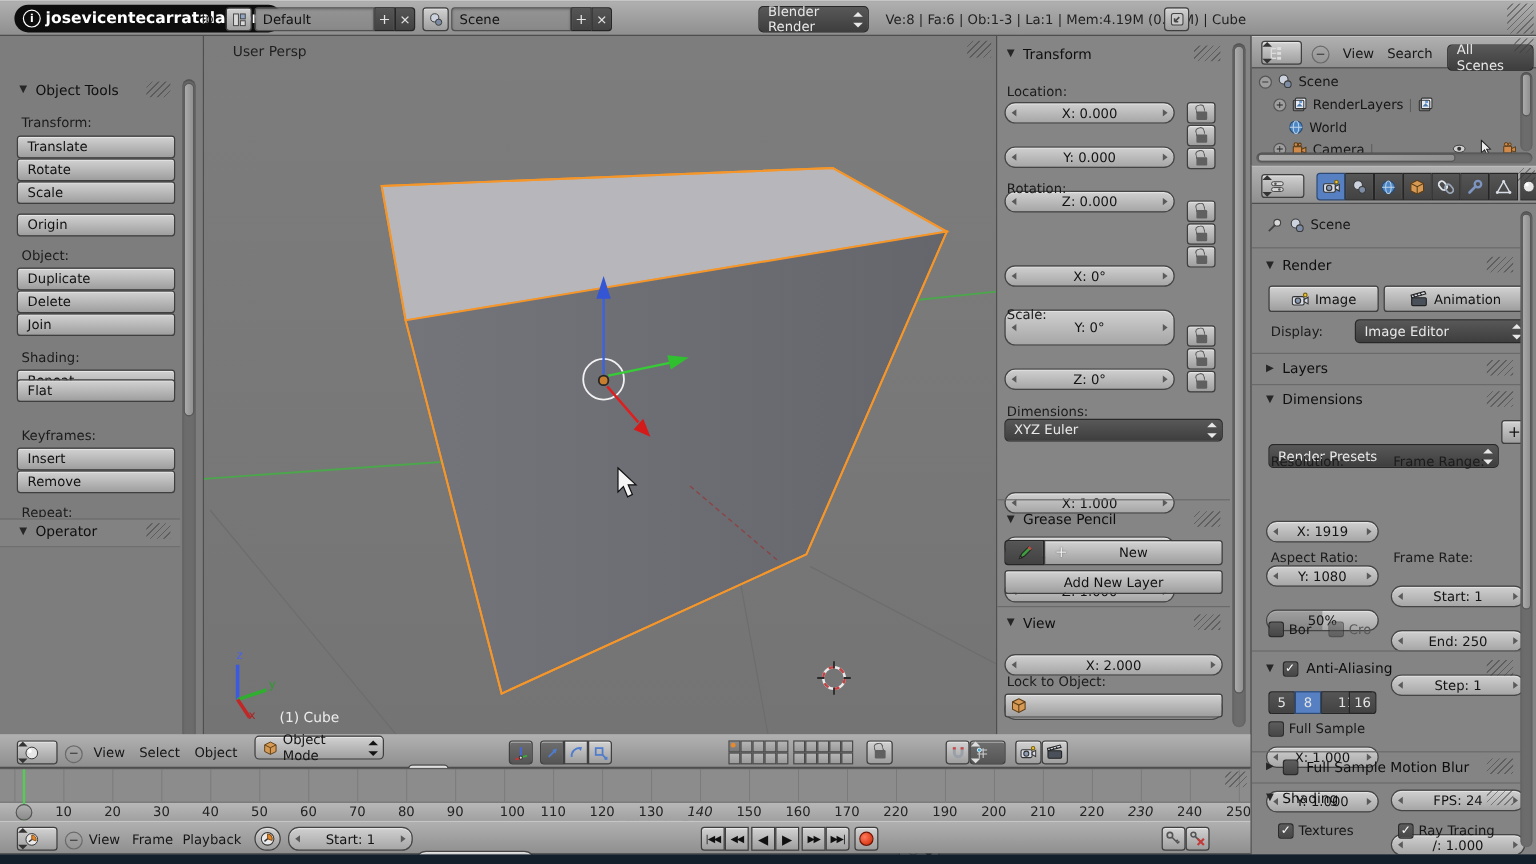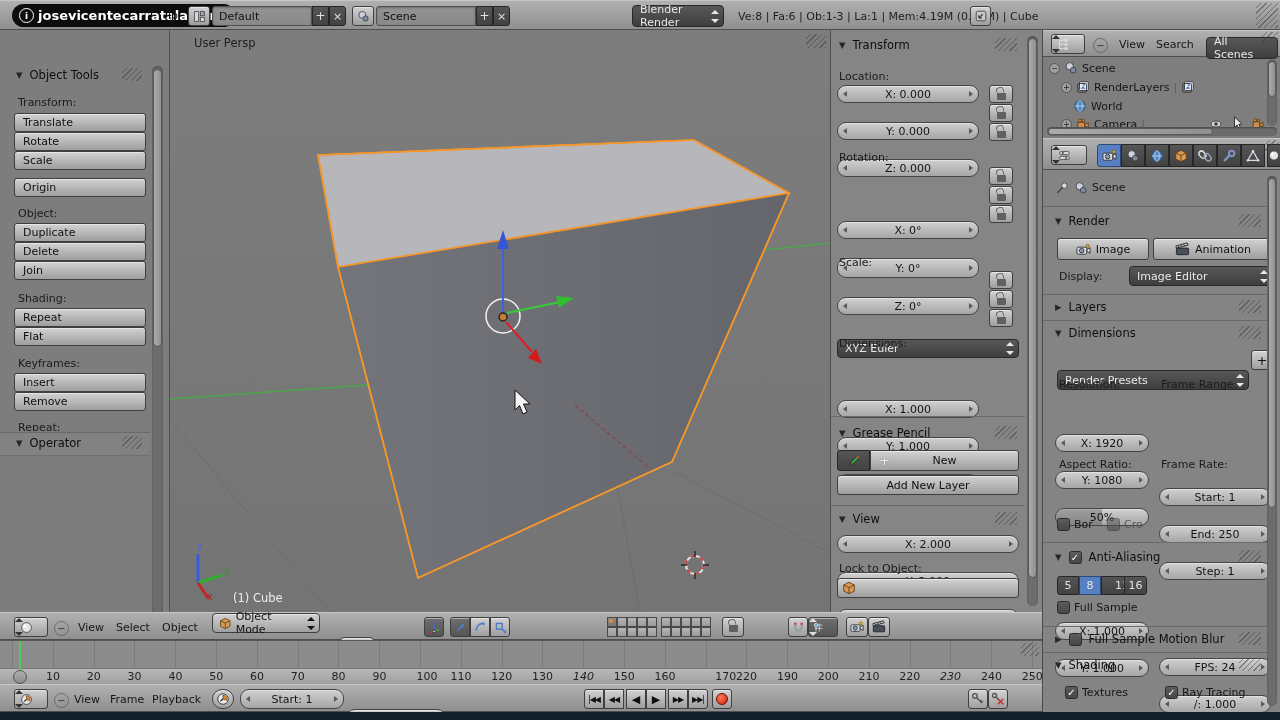--- a/index.html
+++ b/index.html
@@ -310,21 +310,21 @@
     <div class="a btn" style="left:14px;top:212px;width:132px;height:19px;justify-content:flex-start;padding-left:8px">
         <span>Delete</span>
       </div>
     <div class="a btn" style="left:14px;top:231px;width:132px;height:19px;justify-content:flex-start;padding-left:8px">
         <span>Join</span>
       </div>
     <span class="a lab" style="left:18px;top:262px">Shading:</span>
     <div class="a btn" style="left:14px;top:278px;width:132px;height:19px;justify-content:flex-start;padding-left:8px">
         <span>Repeat</span>
       </div>
-    <div class="a btn" style="left:14px;top:297px;width:132px;height:19px;justify-content:flex-start;padding-left:8px">
+    <div class="a btn" style="left:14px;top:286px;width:132px;height:19px;justify-content:flex-start;padding-left:8px">
         <span>Flat</span>
       </div>
     <span class="a lab" style="left:18px;top:327px">Keyframes:</span>
     <div class="a btn" style="left:14px;top:343px;width:132px;height:19px;justify-content:flex-start;padding-left:8px">
         <span>Insert</span>
       </div>
     <div class="a btn" style="left:14px;top:362px;width:132px;height:19px;justify-content:flex-start;padding-left:8px">
         <span>Remove</span>
       </div>
     <span class="a lab" style="left:18px;top:391px;height:10px;overflow:hidden">Repeat:</span>
@@ -360,21 +360,21 @@
     <div class="a btn lockb" style="left:158px;top:74px">
         <span class="padl"></span>
       </div>
     <div class="a btn lockb" style="left:158px;top:93px">
         <span class="padl"></span>
       </div>
     <span class="a lab" style="left:8px;top:121px">Rotation:</span>
     <div class="a num" style="left:6px;top:137px;width:142px;height:18px">
         <span>X: 0°</span>
       </div>
-    <div class="a num" style="left:6px;top:156px;width:142px;height:20px">
+    <div class="a num" style="left:6px;top:156px;width:142px;height:30px">
         <span>Y: 0°</span>
       </div>
     <div class="a num" style="left:6px;top:175px;width:142px;height:18px">
         <span>Z: 0°</span>
       </div>
     <div class="a btn lockb" style="left:158px;top:137px">
         <span class="padl"></span>
       </div>
     <div class="a btn lockb" style="left:158px;top:156px">
         <span class="padl"></span>
@@ -608,21 +608,21 @@
       </div>
     <div class="a hatch" style="left:196px;top:188px;width:22px;height:13px"></div>
     <div class="a dd" style="left:14px;top:212px;width:192px;height:20px">
         <span>Render Presets</span>
         <span class="ud"></span>
       </div>
     <div class="a btn" style="left:208px;top:212px;width:22px;height:20px;font-size:13px">+</div>
     <span class="a lab" style="left:16px;top:240px">Resolution:</span>
     <span class="a lab" style="left:118px;top:240px">Frame Range:</span>
     <div class="a num" style="left:12px;top:256px;width:94px;height:18px">
-        <span>X: 1920</span>
+        <span>X: 1919</span>
       </div>
     <div class="a num" style="left:12px;top:275px;width:94px;height:18px">
         <span>Y: 1080</span>
       </div>
     <div class="a num noar" style="left:12px;top:294px;width:94px;height:18px;overflow:hidden">
         <span style="position:absolute;left:0;top:0;bottom:0;width:50%;background:rgba(70,70,70,.35)"></span>
         <span style="position:relative">50%</span>
       </div>
     <div class="a num" style="left:116px;top:256px;width:112px;height:18px">
         <span>Start: 1</span>
@@ -827,21 +827,21 @@
         <span style="position: absolute; top: 1px; color: rgb(34, 34, 34); transform: translateX(-50%); left: 297.8px;">70</span>
         <span style="position: absolute; top: 1px; color: rgb(34, 34, 34); transform: translateX(-50%); left: 338.6px;">80</span>
         <span style="position: absolute; top: 1px; color: rgb(34, 34, 34); transform: translateX(-50%); left: 379.4px;">90</span>
         <span style="position: absolute; top: 1px; color: rgb(34, 34, 34); transform: translateX(-50%); left: 427px;">100</span>
         <span style="position: absolute; top: 1px; color: rgb(34, 34, 34); transform: translateX(-50%); left: 461px;">110</span>
         <span style="position: absolute; top: 1px; color: rgb(34, 34, 34); transform: translateX(-50%); left: 501.8px;">120</span>
         <span style="position: absolute; top: 1px; color: rgb(34, 34, 34); transform: translateX(-50%); left: 542.6px;">130</span>
         <span style="position: absolute; top: 1px; color: rgb(34, 34, 34); transform: translateX(-50%); left: 583.4px; font-style: italic;">140</span>
         <span style="position: absolute; top: 1px; color: rgb(34, 34, 34); transform: translateX(-50%); left: 624.2px;">150</span>
         <span style="position: absolute; top: 1px; color: rgb(34, 34, 34); transform: translateX(-50%); left: 665px;">160</span>
-        <span style="position: absolute; top: 1px; color: rgb(34, 34, 34); transform: translateX(-50%); left: 705.8px; margin-left: 20px;">170</span>
+        <span style="position: absolute; top: 1px; color: rgb(34, 34, 34); transform: translateX(-50%); left: 705.8px;">170</span>
         <span style="position: absolute; top: 1px; color: rgb(34, 34, 34); transform: translateX(-50%); left: 746.6px;">220</span>
         <span style="position: absolute; top: 1px; color: rgb(34, 34, 34); transform: translateX(-50%); left: 787.4px;">190</span>
         <span style="position: absolute; top: 1px; color: rgb(34, 34, 34); transform: translateX(-50%); left: 828.2px;">200</span>
         <span style="position: absolute; top: 1px; color: rgb(34, 34, 34); transform: translateX(-50%); left: 869px;">210</span>
         <span style="position: absolute; top: 1px; color: rgb(34, 34, 34); transform: translateX(-50%); left: 909.8px;">220</span>
         <span style="position: absolute; top: 1px; color: rgb(34, 34, 34); transform: translateX(-50%); left: 950.6px; font-style: italic;">230</span>
         <span style="position: absolute; top: 1px; color: rgb(34, 34, 34); transform: translateX(-50%); left: 991.4px;">240</span>
         <span style="position: absolute; top: 1px; color: rgb(34, 34, 34); transform: translateX(-50%); left: 1032.2px;">250</span>
       </div>
     <div class="a" style="left:19px;top:0;width:2px;height:44px;background:#55cc55"></div>

